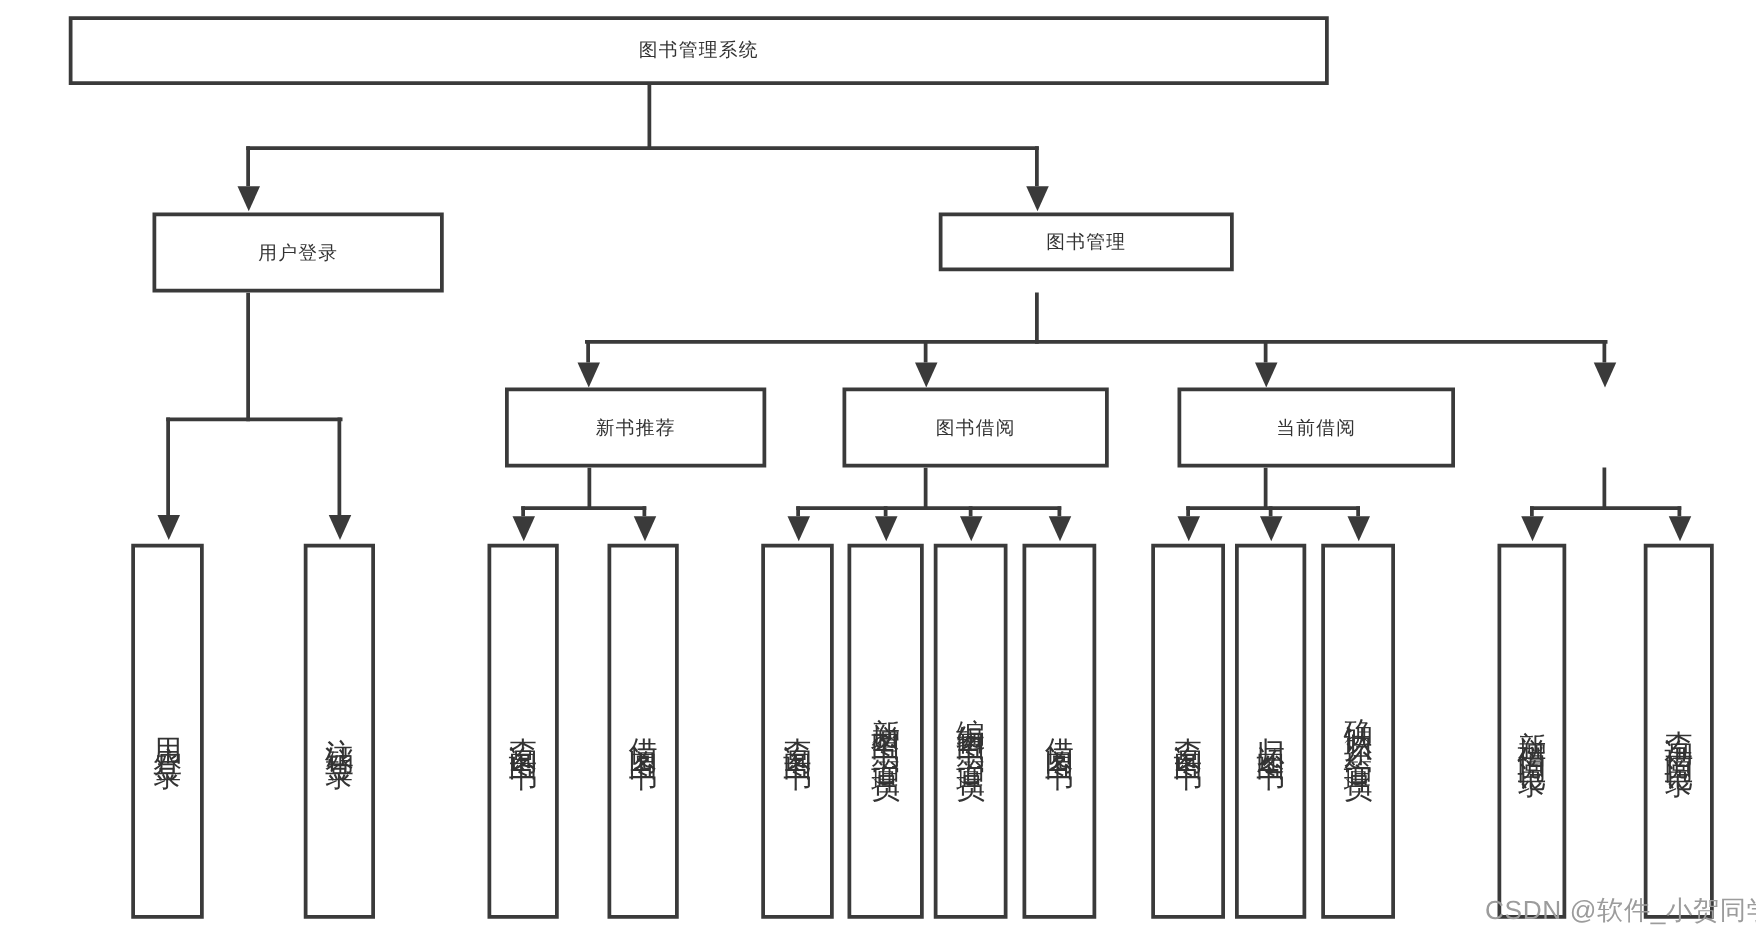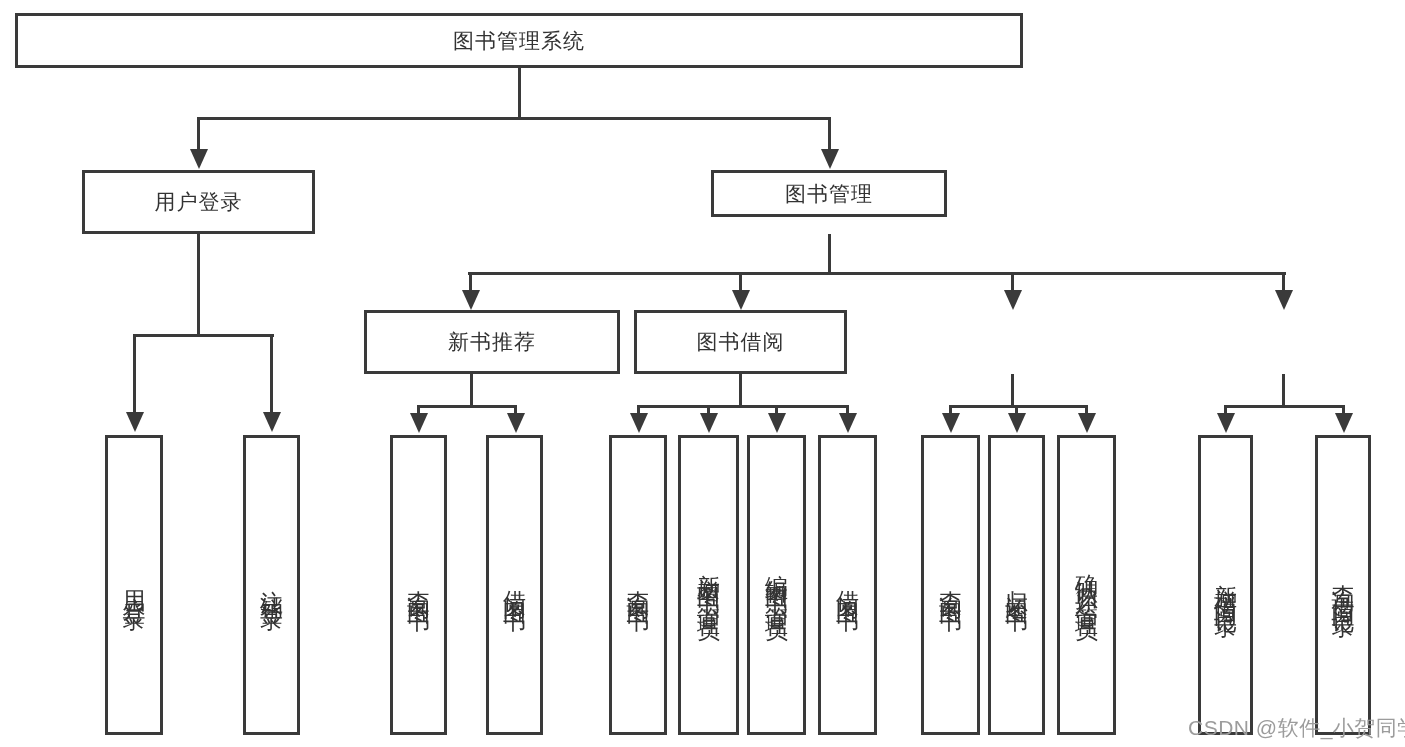--- a/index.html
+++ b/index.html
@@ -15,21 +15,21 @@
     position: absolute;
     box-sizing: border-box;
     border: 3px solid #3a3a3a;
     background: #ffffff;
     display: flex;
     align-items: center;
     justify-content: center;
     color: #333333;
     z-index: 2;
   }
-  .hbox { font-size: 21px; letter-spacing: 1px; }
+  .hbox { font-size: 15px; letter-spacing: 1px; margin-left: 40px; }
   .vbox {
     writing-mode: vertical-rl;
     text-orientation: mixed;
     font-size: 23px;
     letter-spacing: 0.28em;
     line-height: 1;
   }
   .vl { position: absolute; width: 3px; background: #3a3a3a; z-index: 1; }
   .hl { position: absolute; height: 3px; background: #3a3a3a; z-index: 1; }
   .drop { position: absolute; width: 3px; background: #3a3a3a; z-index: 1; }
@@ -59,24 +59,25 @@
 <body>
 
 <div class="canvas">
 
   <div class="box hbox" style="left:15px; top:13px; width:1008px; height:55px;">图书管理系统</div>
 
   <div class="box hbox" style="left:82px; top:170px; width:233px; height:64px;">用户登录</div>
 
   <div class="box hbox" style="left:711px; top:170px; width:236px; height:47px;">图书管理</div>
 
-  <div class="box hbox" style="left:364px; top:310px; width:256px; height:64px;">新书推荐</div>
+  <div class="box hbox" style="left:364px; top:310px; width:209px; height:64px;">新书推荐</div>
 
   <div class="box hbox" style="left:634px; top:310px; width:213px; height:64px;">图书借阅</div>
 
+  <div class="box hbox" style="left:902px; top:310px; width:222px; height:64px;">当前借阅</div>
 
 
   <div class="box vbox" style="left:105px; top:435px; width:58px; height:300px;">用户登录</div>
 
   <div class="box vbox" style="left:243px; top:435px; width:57px; height:300px;">注销登录</div>
 
   <div class="box vbox" style="left:390px; top:435px; width:57px; height:300px;">查询图书</div>
 
   <div class="box vbox" style="left:486px; top:435px; width:57px; height:300px;">借阅图书</div>
 

